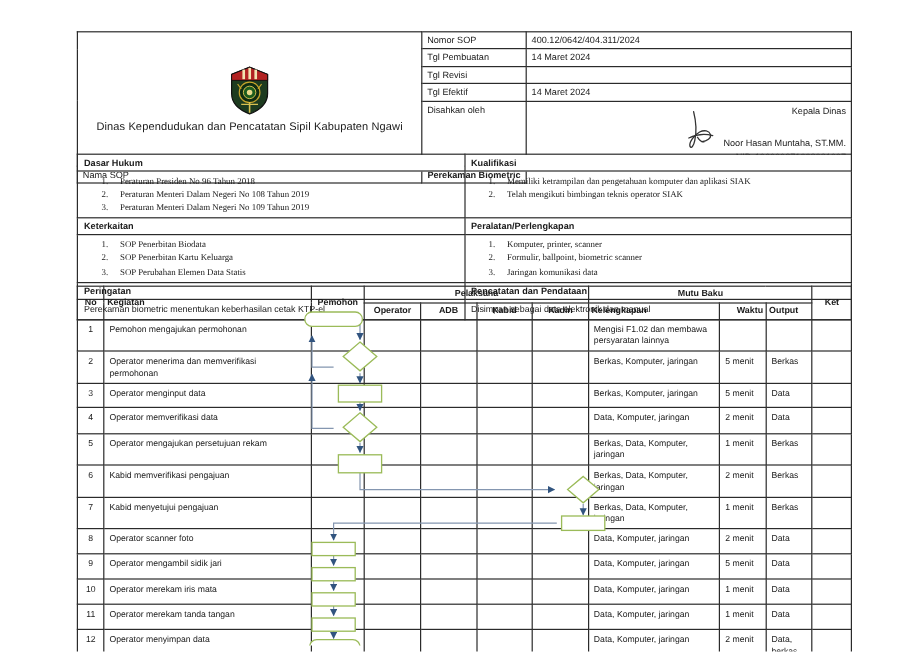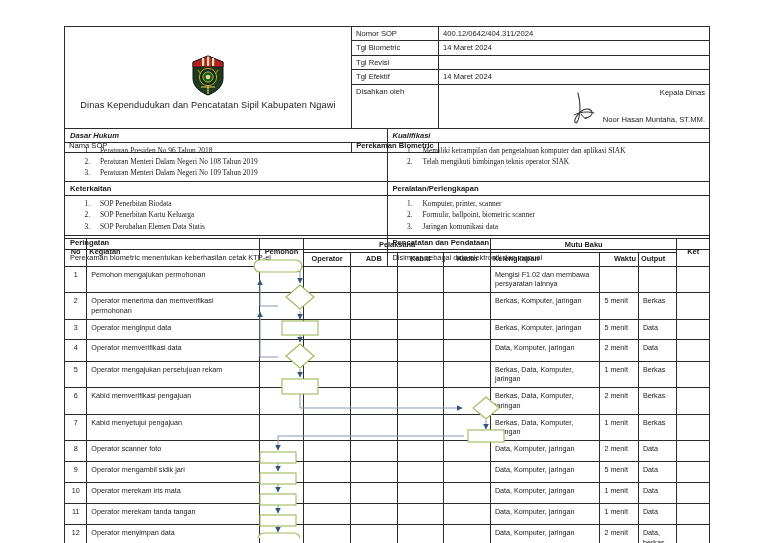--- a/index.html
+++ b/index.html
@@ -28,21 +28,21 @@
   .sign-inner{text-align:right;line-height:1.45;}
   .sign-gap{height:16px;}
   .signature{position:absolute;left:50%;top:6px;transform:translateX(-20px);width:56px;height:40px;pointer-events:none;}
   .hdr .namasop{font-size:7.6px;text-align:center;padding:2px 4px;font-weight:bold;}
 
   
   .info{position:absolute;left:64px;top:128px;width:646px;}
   .info table{width:100%;}
   .info .sec{font-size:7.6px;font-weight:bold;padding:2px 5px;background:#fff;}
   .info .body{font-size:7.4px;padding:2px 5px 3px 5px;line-height:1.5;}
-  .info .half{width:50%;font-style:italic;}
+  .info .half{width:50%;}
   .info ol{margin:0;padding:0 0 0 22px;list-style-position:outside;font-family:Liberation Serif, serif;}
   .info ol li{padding-left:8px;margin:0;}
   .info .plain{font-size:7.4px;padding:3px 5px;line-height:1.4;}
 
   
   .main{position:absolute;left:64px;top:238px;width:646px;}
   .main table{width:100%;}
   .main th{font-size:7.4px;font-weight:bold;text-align:center;vertical-align:middle;padding:2px 2px;line-height:1.2;}
   .main td{font-size:7.2px;line-height:1.35;padding:3px 4px;}
   .main td.no{text-align:center;}
@@ -86,21 +86,21 @@
               <path d="M10 33 L24 33" stroke="#d8c152" stroke-width="1.1"></path>
               <path d="M7 16 L10 20 M27 16 L24 20" stroke="#c8a52b" stroke-width="1"></path>
             </svg>
           </div>
           <div class="org-title">Dinas Kependudukan dan Pencatatan Sipil Kabupaten Ngawi</div>
         </td>
         <td class="lbl">Nomor SOP</td>
         <td class="val">400.12/0642/404.311/2024</td>
       </tr>
       <tr>
-        <td class="lbl">Tgl Biometric</td>
+        <td class="lbl">Tgl Pembuatan</td>
         <td class="val">14 Maret 2024</td>
       </tr>
       <tr>
         <td class="lbl">Tgl Revisi</td>
         <td class="val"></td>
       </tr>
       <tr>
         <td class="lbl">Tgl Efektif</td>
         <td class="val">14 Maret 2024</td>
       </tr>

